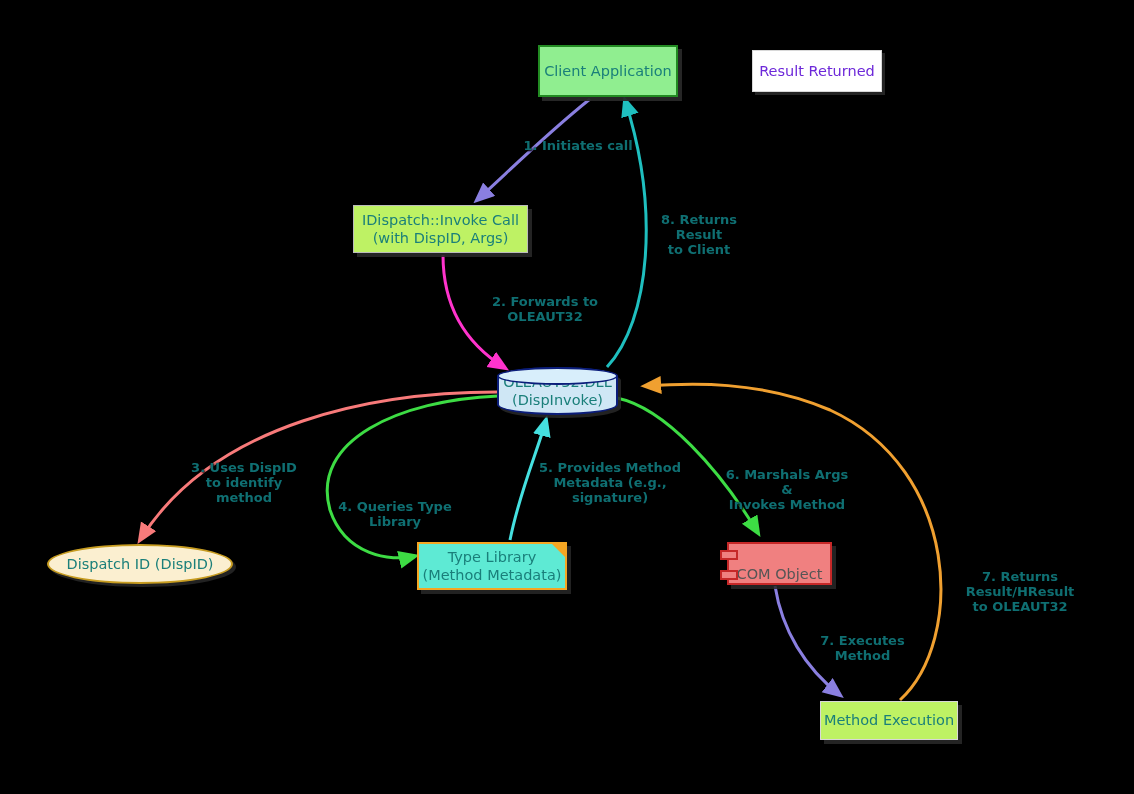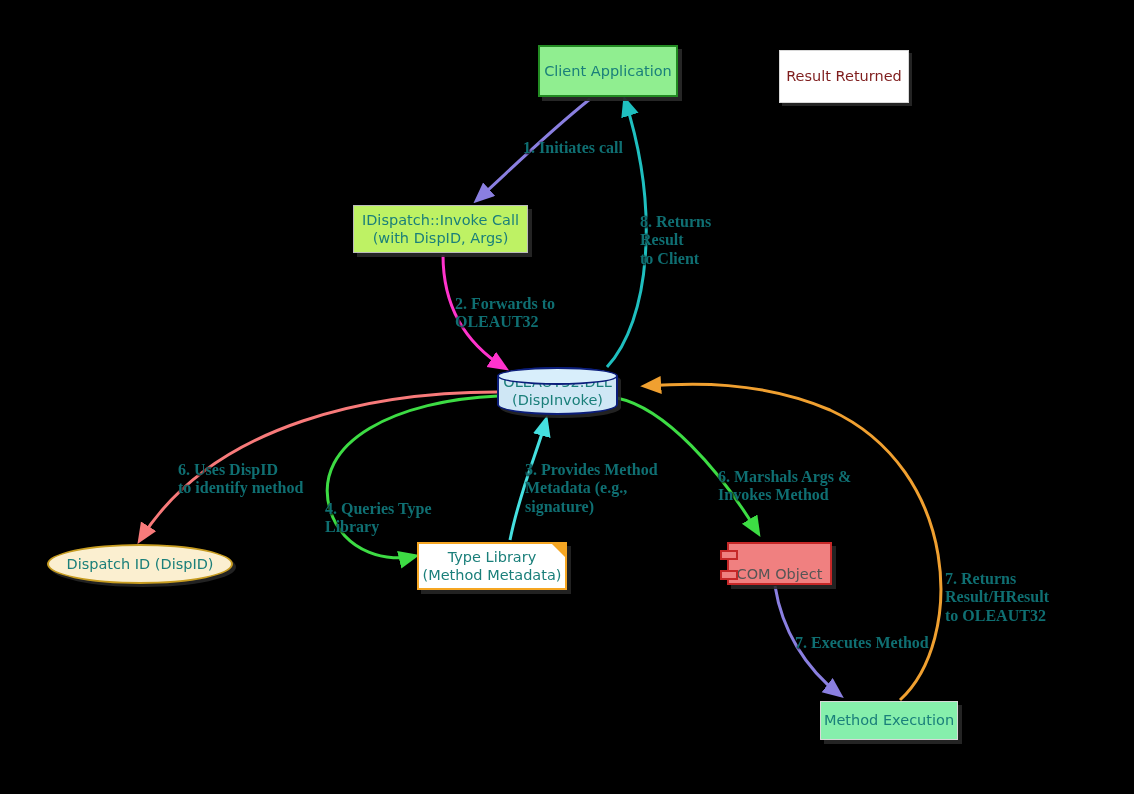--- a/index.html
+++ b/index.html
@@ -53,26 +53,25 @@
   .n-client {
     left: 538px; top: 45px; width: 140px; height: 52px;
     background: #90ee90;
     border: 2px solid #228b22;
     box-shadow: 4px 4px 0 rgba(40,40,40,0.95);
     color: #1a7f7a;
   }
 
   
   .n-result {
-    left: 752px; top: 50px; width: 130px; height: 53px;
+    left: 752px; top: 50px; width: 130px; height: 42px;
     background: #ffffff;
     border: 1px solid #d8d8d8;
     box-shadow: 3px 3px 0 rgba(40,40,40,0.9);
-    color: #7f1d1d;
-    margin-left: 27px;
+    color: #6d28d9;
   }
 
   
   .n-idispatch {
     left: 353px; top: 205px; width: 175px; height: 48px;
     background: #bef264;
     border: 1px solid #bbbbbb;
     box-shadow: 4px 4px 0 rgba(40,40,40,0.9);
     color: #1a7f7a;
   }
@@ -105,21 +104,21 @@
     border: 2px solid #c79c20;
     border-radius: 50%;
     color: #1a7f7a;
     box-shadow: 3px 3px 0 rgba(40,40,40,0.85);
     text-align: center;
   }
 
   
   .n-typelib {
     left: 417px; top: 542px; width: 150px; height: 48px;
-    background: #ffffff;
+    background: #5eead4;
     border: 2px solid #f5a623;
     color: #1a7f7a;
     box-shadow: 4px 4px 0 rgba(40,40,40,0.85);
   }
   .n-typelib .fold {
     position: absolute;
     right: 0; top: 0;
     width: 0; height: 0;
     border-left: 13px solid transparent;
     border-top: 13px solid #f5a623;
@@ -141,38 +140,38 @@
     background: #f08080;
     border: 2px solid #c62828;
     box-sizing: border-box;
   }
   .n-com .tab1 { top: 6px; }
   .n-com .tab2 { top: 26px; }
 
   
   .n-methodexec {
     left: 820px; top: 701px; width: 138px; height: 39px;
-    background: #86efac;
+    background: #bef264;
     border: 1px solid #d8d8d8;
     box-shadow: 4px 4px 0 rgba(40,40,40,0.9);
     color: #1a7f7a;
   }
 
   
   .elabel {
     position: absolute;
     color: #0f6f72;
-    font-size: 16px;
+    font-size: 13px;
     font-weight: bold;
     line-height: 1.15;
+    text-align: center;
     white-space: pre-line;
     text-shadow: 0 0 2px #000, 1px 1px 2px #000;
     z-index: 7;
     pointer-events: none;
-    font-family: Liberation Serif, serif;
   }
 </style>
 </head>
 <body>
 
 <div id="stage">
 
   <svg id="edges" viewBox="0 0 1134 794">
     <defs>
       <marker id="ah-purple" markerWidth="7" markerHeight="7" refX="5.4" refY="3" orient="auto">
@@ -253,26 +252,26 @@
   </div>
 
   <div class="node n-methodexec">
     <span class="nlabel">Method Execution</span>
   </div>
 
   <div class="elabel" style="left:523px; top:139px; width:110px;">1. Initiates call</div>
 
   <div class="elabel" style="left:455px; top:295px; width:180px;">2. Forwards to OLEAUT32</div>
 
-  <div class="elabel" style="left:178px; top:461px; width:132px;">6. Uses DispID
+  <div class="elabel" style="left:178px; top:461px; width:132px;">3. Uses DispID
 to identify method</div>
 
   <div class="elabel" style="left:325px; top:472px; width:140px;margin-top:28px;">4. Queries Type Library</div>
 
-  <div class="elabel" style="left:525px; top:461px; width:170px;">3. Provides Method
+  <div class="elabel" style="left:525px; top:461px; width:170px;">5. Provides Method
 Metadata (e.g., signature)</div>
 
   <div class="elabel" style="left:718px; top:468px; width:138px;">6. Marshals Args &amp;
 Invokes Method</div>
 
   <div class="elabel" style="left:795px; top:634px; width:135px;">7. Executes Method</div>
 
   <div class="elabel" style="left:945px; top:548px; width:150px;margin-top:22px;">7. Returns Result/HResult
 to OLEAUT32</div>
 

